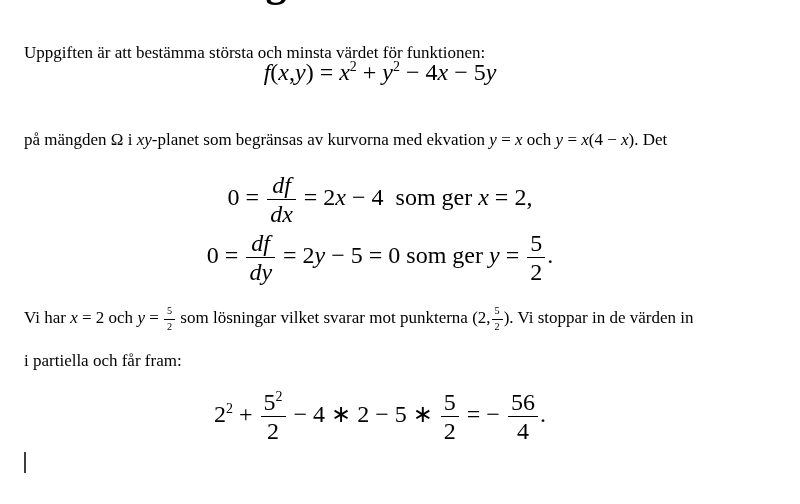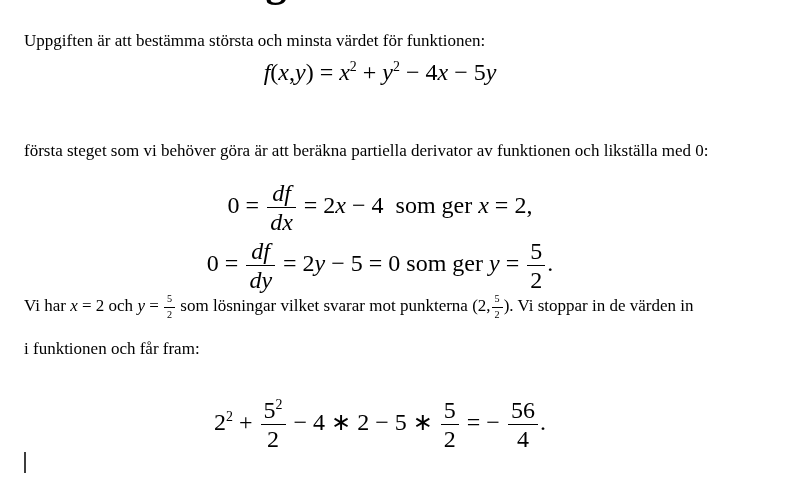--- a/index.html
+++ b/index.html
@@ -15,36 +15,36 @@
     overflow:hidden;
   }
   .heading-clip span{
     display:block;font-weight:bold;font-size:42px;line-height:50px;
     margin-top:-43px;text-align:center;
   }
 
   
   .line{
     position:absolute;left:24px;white-space:pre;
-    font-size:17px;line-height:23px;
+    font-size:17px;line-height:23px;margin-top:12px;
   }
 
   
   .eq{
     position:absolute;left:0;width:760px;text-align:center;
     white-space:pre;font-size:24px;line-height:28px;
   }
 
   i{font-style:italic}
   sup{font-size:.58em;line-height:0;vertical-align:super}
 
   
   .frac{
     display:inline-block;vertical-align:middle;text-align:center;
-    margin:12px 2px;
+    margin:4px 2px;
   }
   .frac .num{display:block;line-height:1;padding:0 3px 2px}
   .frac .den{display:block;line-height:1;border-top:1.5px solid #000;padding:2px 3px 0}
 
   
   .line .frac{font-size:.60em;margin:0 1px}
   .line .frac .den{border-top-width:1px}
 
   
   .caret{
@@ -58,28 +58,28 @@
 <div class="page">
 
   <div class="heading-clip">
     <span>g</span>
   </div>
 
   <div class="line" style="top:29px">Uppgiften är att bestämma största och minsta värdet för funktionen:</div>
 
   <div class="eq" style="top:58px"><i>f</i>(<i>x</i>,<i>y</i>) = <i>x</i><sup>2</sup> + <i>y</i><sup>2</sup> − 4<i>x</i> − 5<i>y</i></div>
 
+  <div class="line" style="top:116px">på mängden Ω i <i>xy</i>-planet som begränsas av kurvorna med ekvation <i>y</i> = <i>x</i> och <i>y</i> = <i>x</i>(4 − <i>x</i>). Det</div>
 
-  <div class="line" style="top:139px">första steget som vi behöver göra är att beräkna partiella derivator av funktionen och likställa med 0:</div>
 
   <div class="eq" style="top:169px">0 = <span class="frac"><span class="num"><i>df</i></span><span class="den"><i>dx</i></span></span> = 2<i>x</i> − 4  som ger <i>x</i> = 2,</div>
 
   <div class="eq" style="top:227px">0 = <span class="frac"><span class="num"><i>df</i></span><span class="den"><i>dy</i></span></span> = 2<i>y</i> − 5 = 0 som ger <i>y</i> = <span class="frac"><span class="num">5</span><span class="den">2</span></span>.</div>
 
   <div class="line" style="top:294px">Vi har <i>x</i> = 2 och <i>y</i> = <span class="frac"><span class="num">5</span><span class="den">2</span></span> som lösningar vilket svarar mot punkterna (2,<span class="frac"><span class="num">5</span><span class="den">2</span></span>). Vi stoppar in de värden in</div>
 
-  <div class="line" style="top:337px">i funktionen och får fram:</div>
+  <div class="line" style="top:337px">i partiella och får fram:</div>
 
   <div class="eq" style="top:386px">2<sup>2</sup> + <span class="frac"><span class="num">5<sup>2</sup></span><span class="den">2</span></span> − 4 ∗ 2 − 5 ∗ <span class="frac"><span class="num">5</span><span class="den">2</span></span> = − <span class="frac"><span class="num">56</span><span class="den">4</span></span>.</div>
 
   <div class="caret"></div>
 
 </div>
 
 </body></html>

